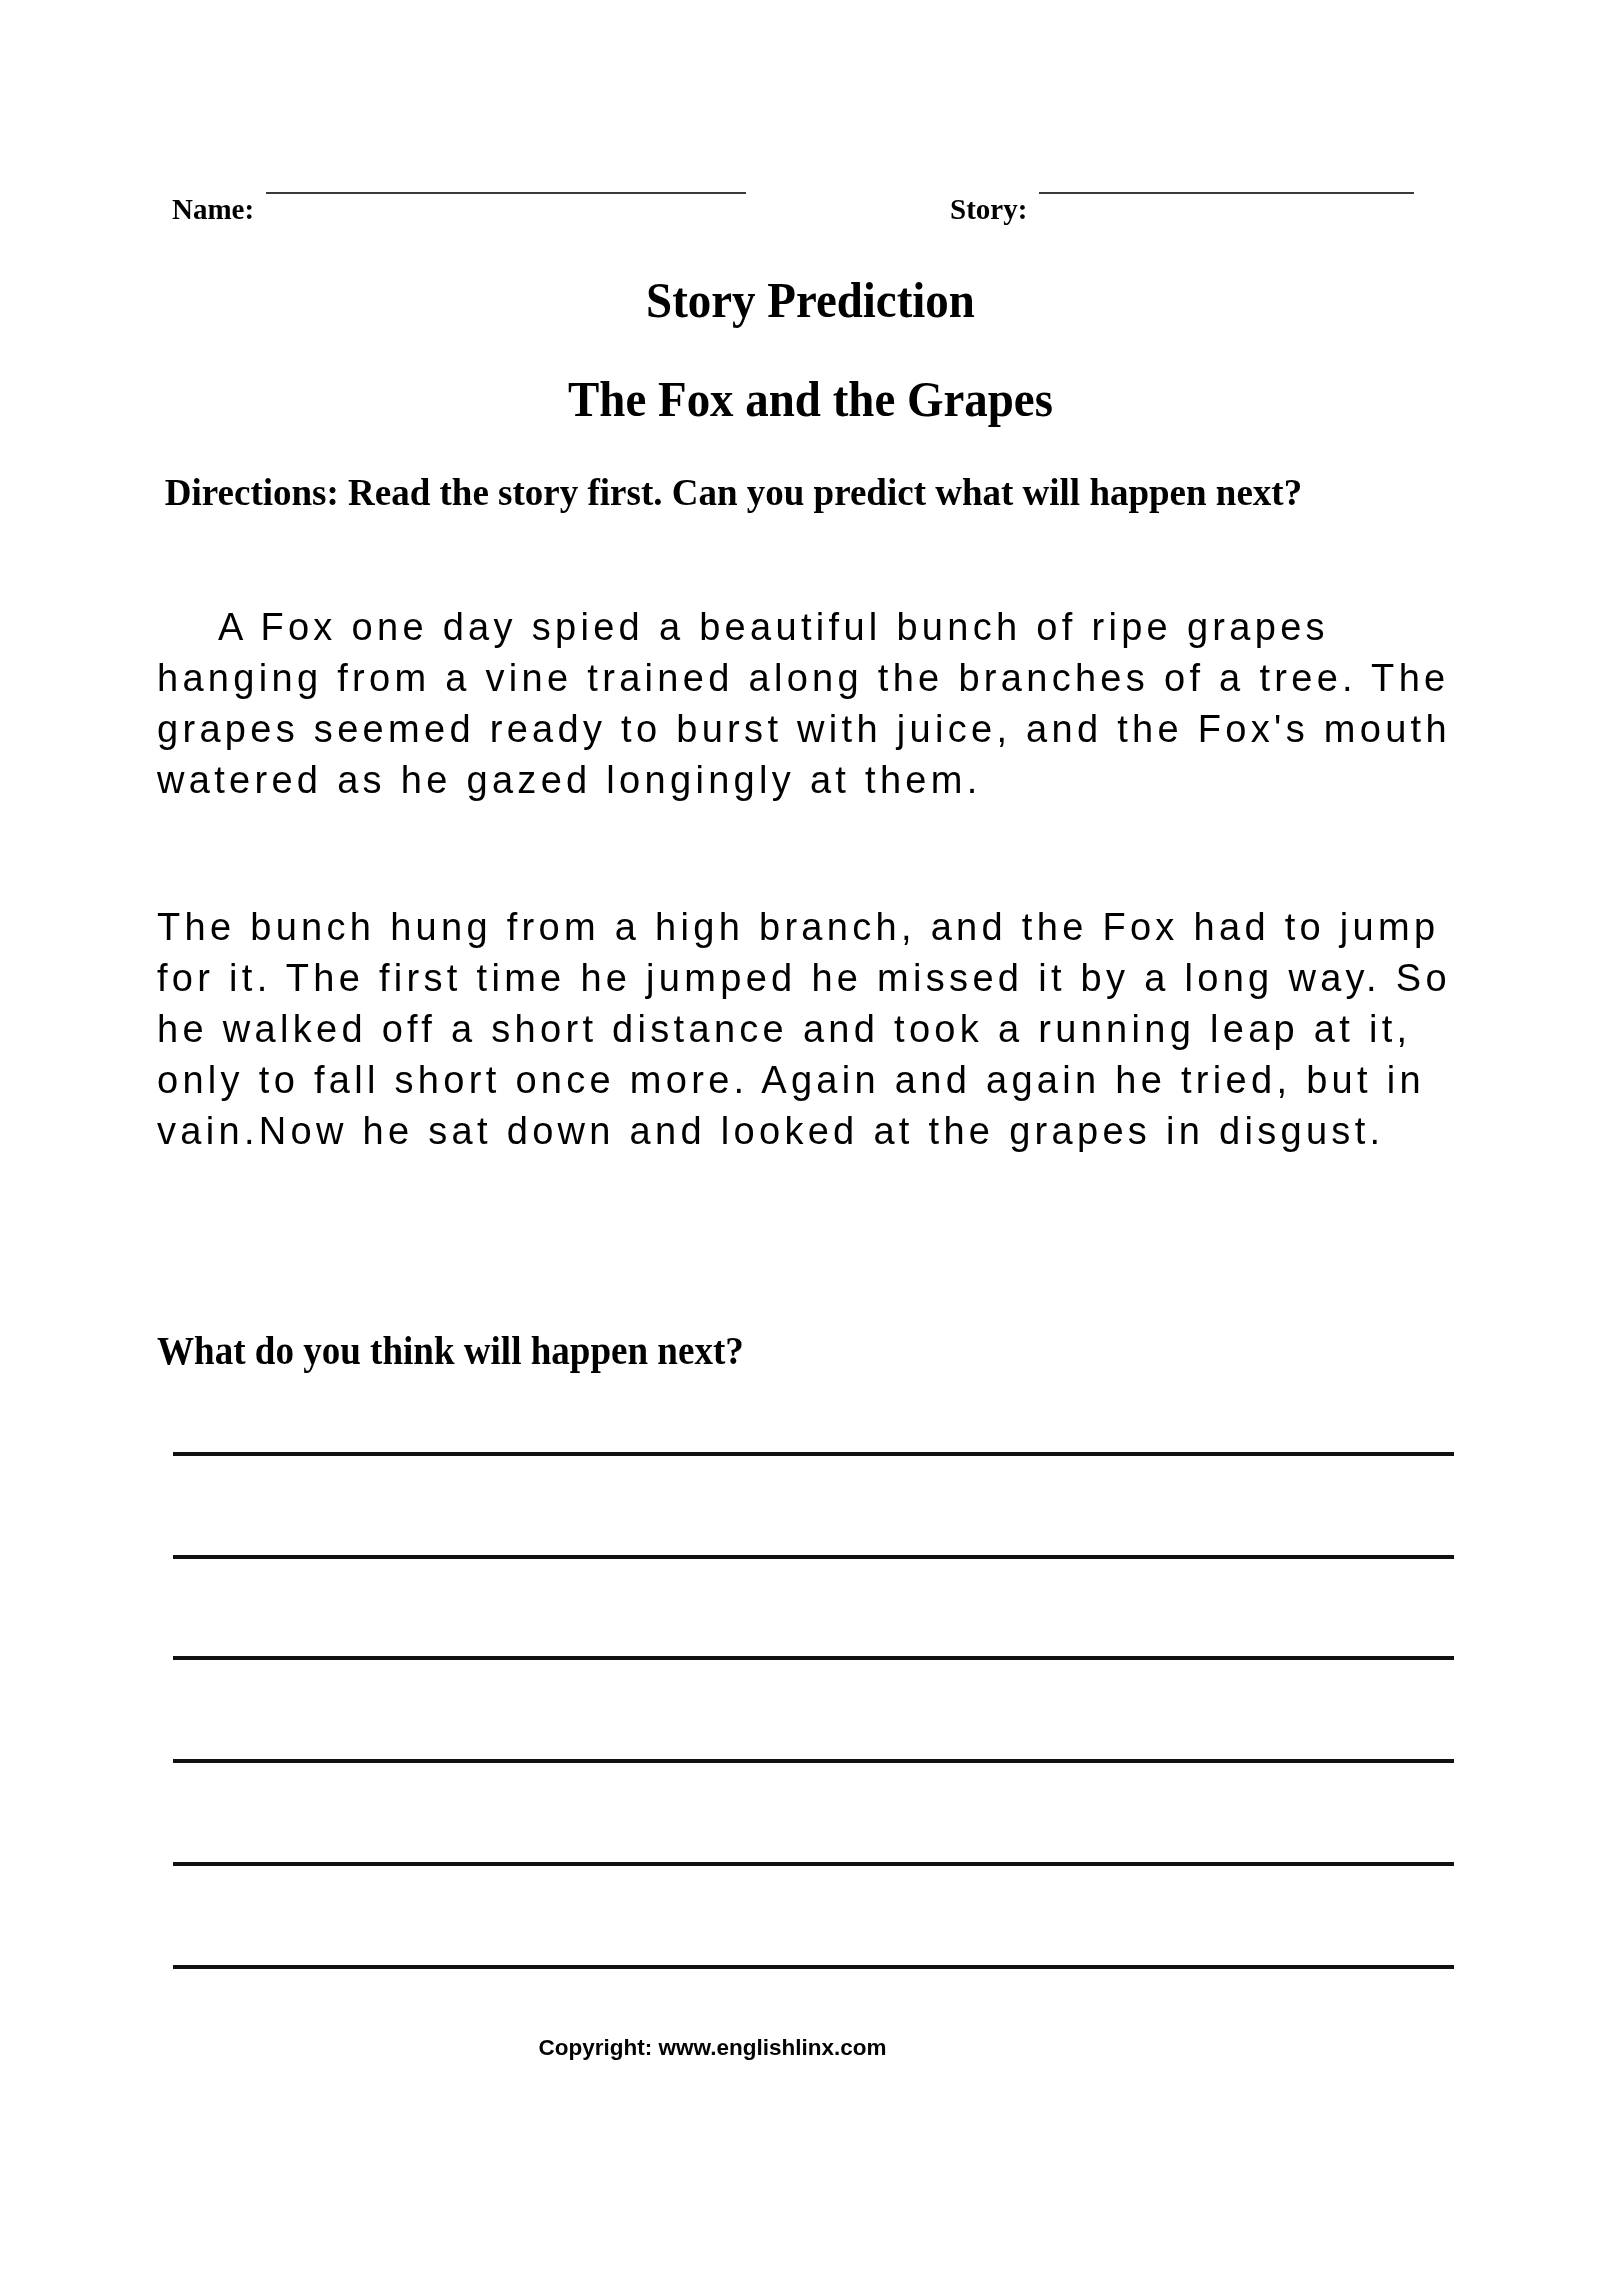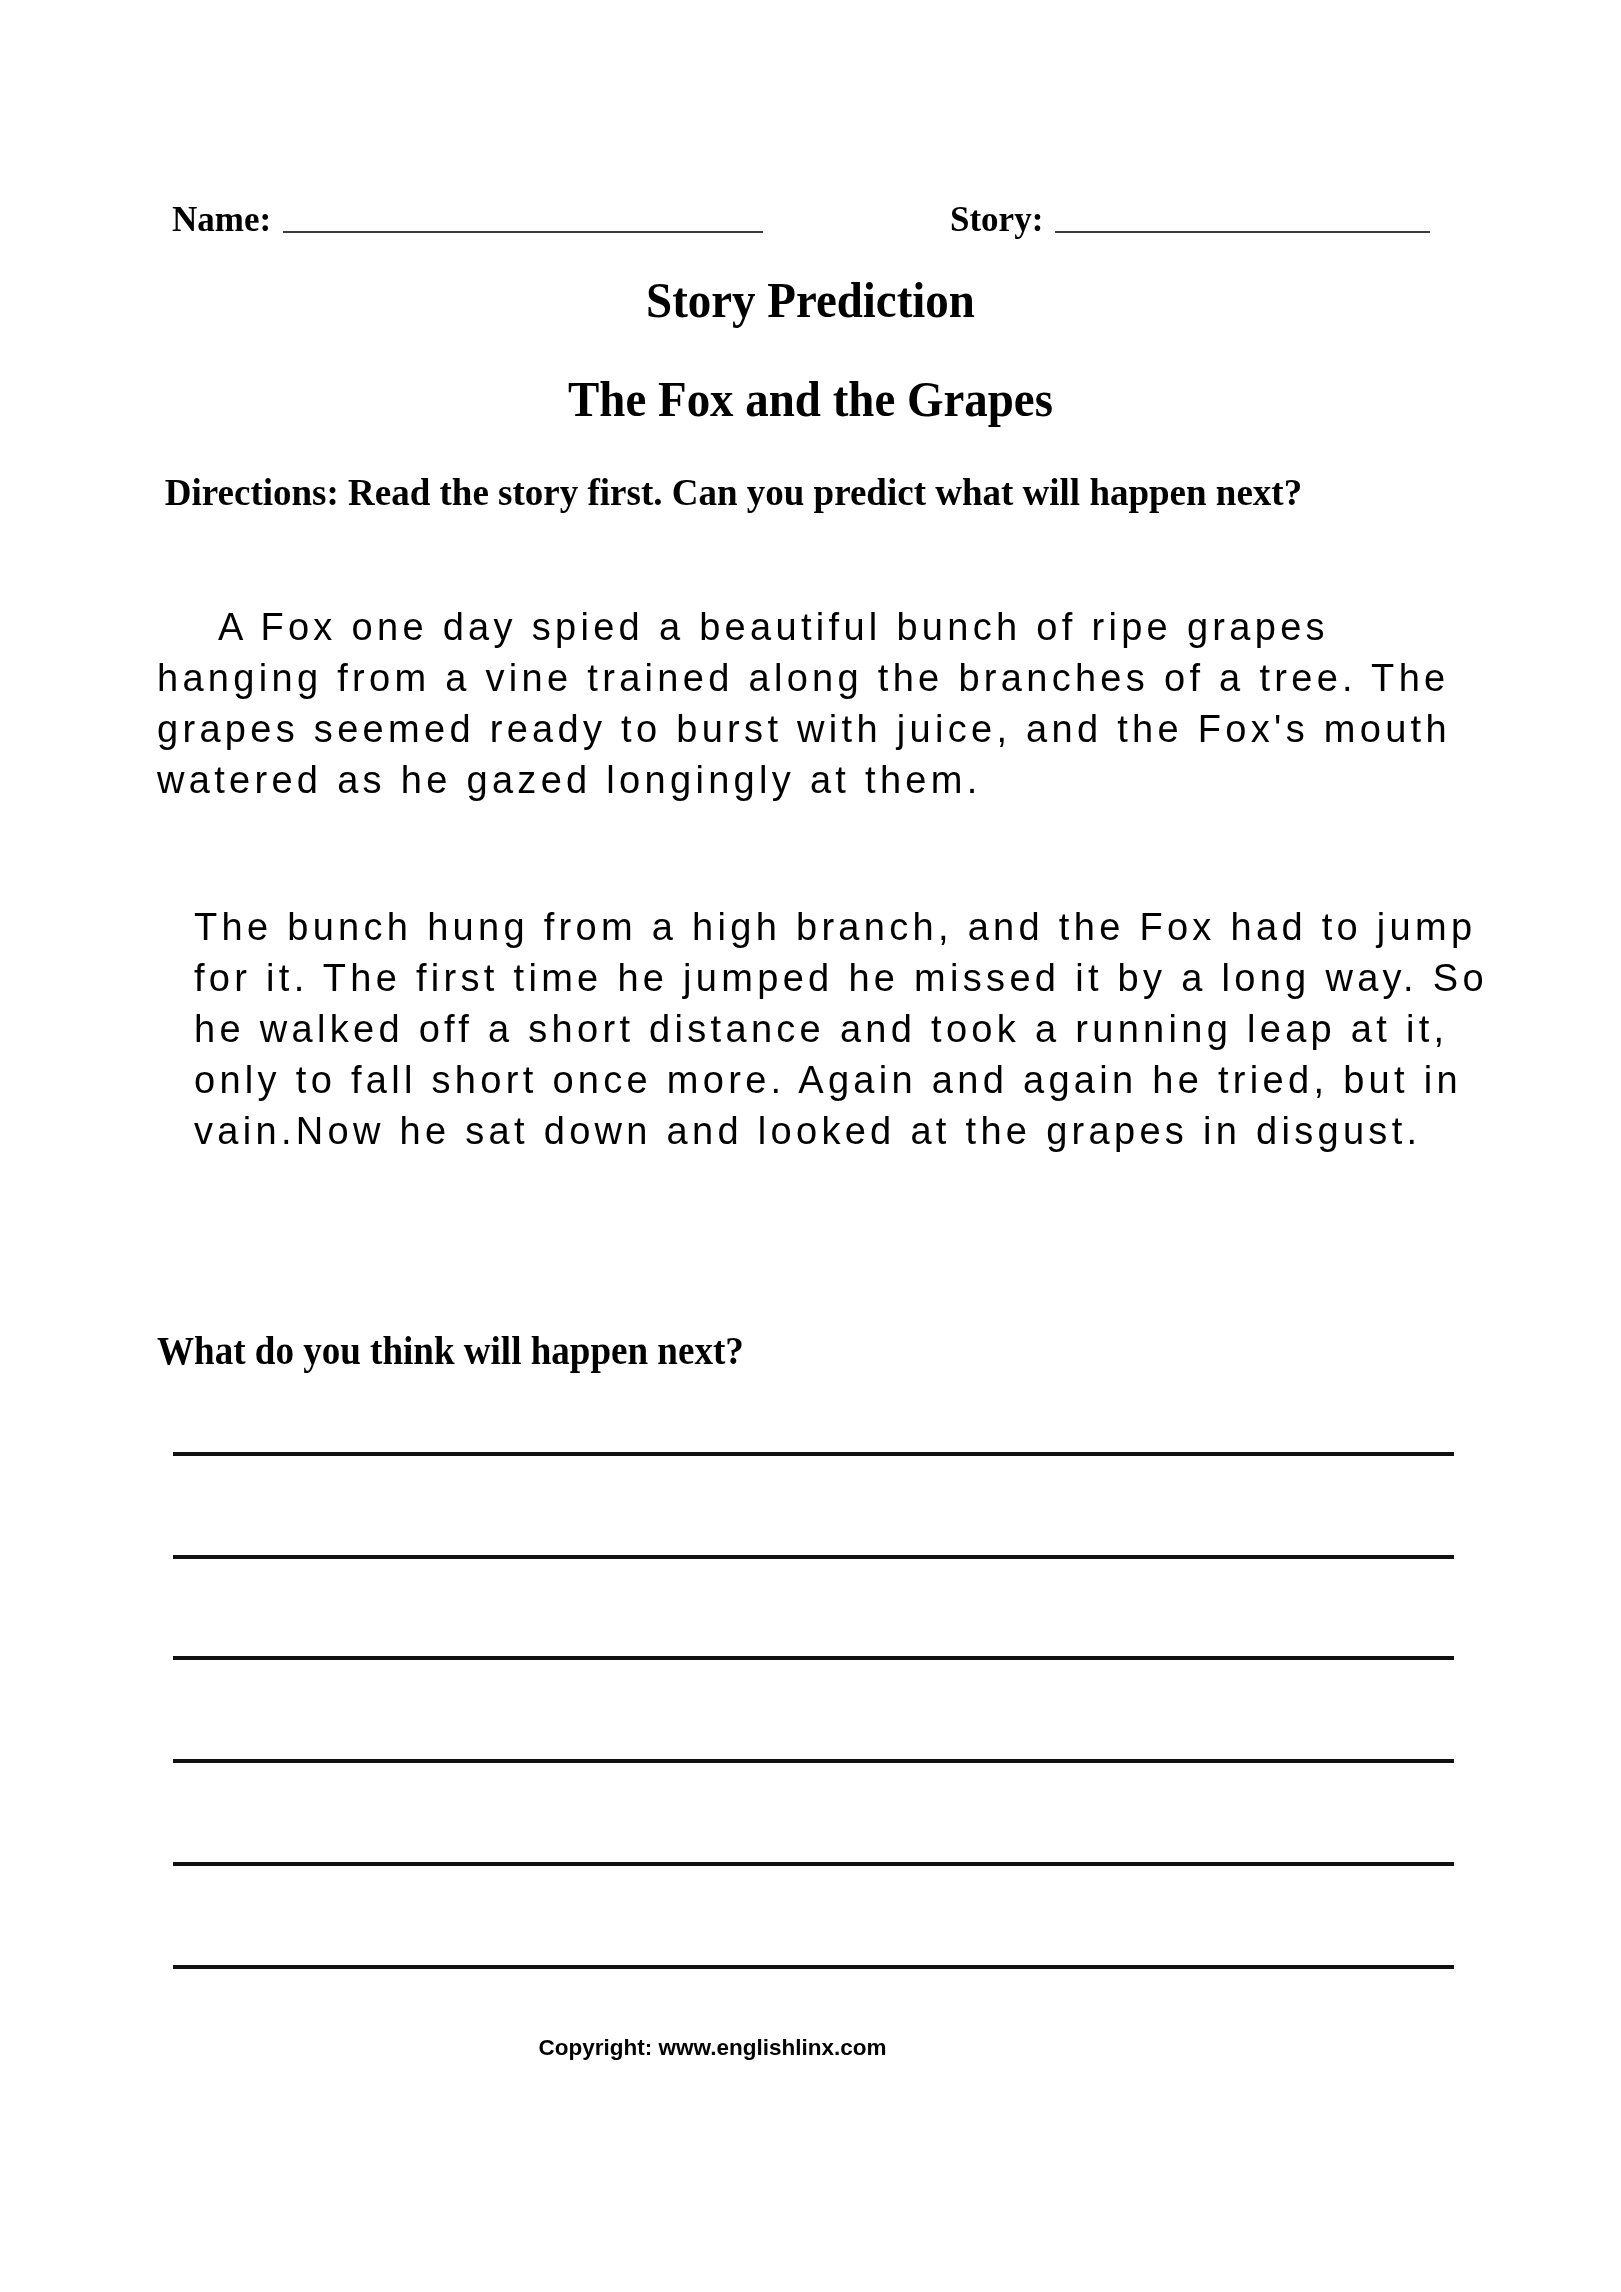--- a/index.html
+++ b/index.html
@@ -14,24 +14,23 @@
       overflow: hidden;
       color: #000000;
     }
 
     
     .field {
       position: absolute;
       top: 192px;
       height: 45px;
       display: flex;
-      align-items: flex-end;
       font-family: "Liberation Serif", serif;
       font-weight: bold;
-      font-size: 35px;
+      font-size: 29px;
       line-height: 35px;
     }
     .field-label { white-space: nowrap; }
     .field-line {
       display: inline-block;
       height: 0;
       border-bottom: 2.9px solid #3a3a3a;
       margin-left: 11.8px;
       margin-bottom: 3.9px;
     }
@@ -74,21 +73,21 @@
       left: 157px;
       width: 1323px;
       font-family: "Liberation Sans", sans-serif;
       font-weight: normal;
       font-size: 38px;
       line-height: 51px;
       letter-spacing: 4.3px;
       margin: 0;
     }
     #story-p1 { top: 602px; text-indent: 61px; }
-    #story-p2 { top: 902px; margin-left: 37px; }
+    #story-p2 { top: 902px; }
 
     
     .question {
       position: absolute;
       left: 157px;
       top: 1325px;
       font-family: "Liberation Serif", serif;
       font-weight: bold;
       font-size: 39px;
       line-height: 51px;

